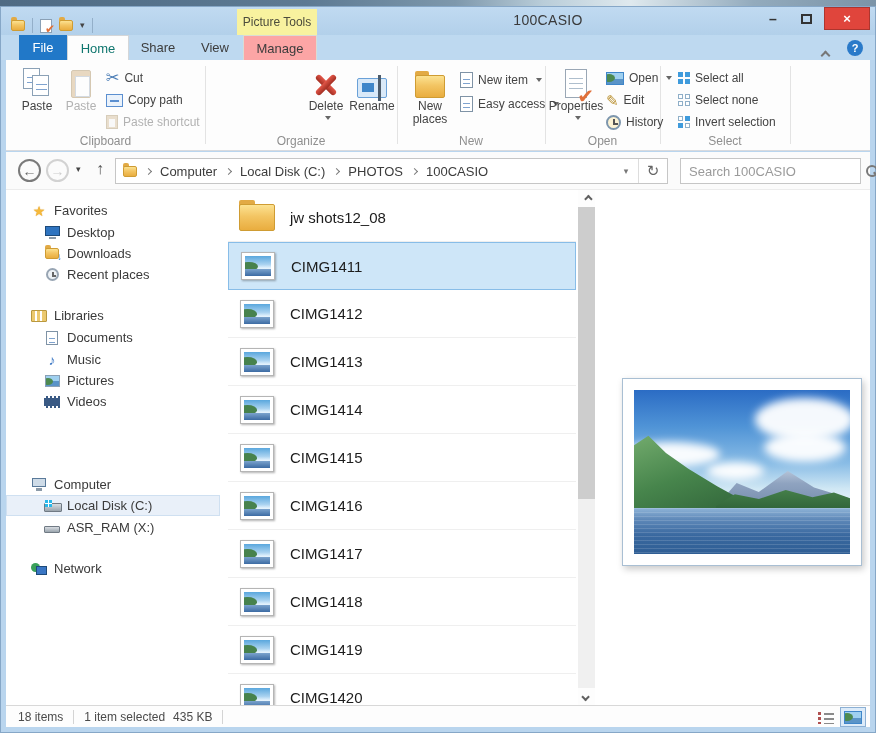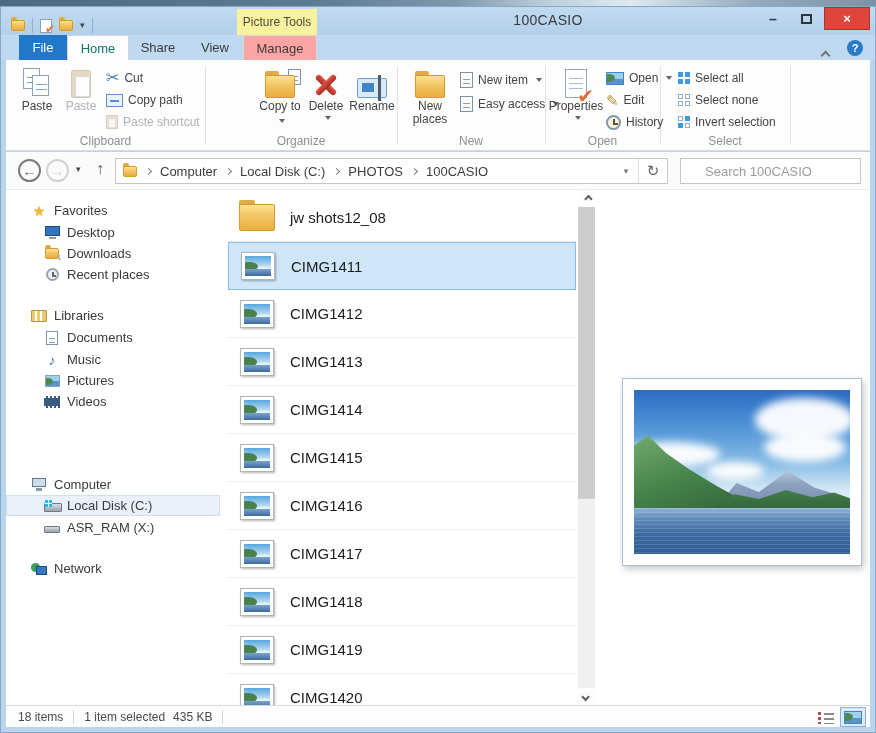--- a/index.html
+++ b/index.html
@@ -141,21 +141,21 @@
   .addr { position:absolute; left:109px; top:6px; width:553px; height:26px; background:#fff;
     border:1px solid #c6c6c6; display:flex; align-items:center; font-size:13px; color:#3c3c3c; }
   .crumb-sep { width:5px; height:5px; border-top:1px solid #7a7a7a; border-right:1px solid #7a7a7a;
     transform:rotate(45deg); margin:0 9px; }
   .crumb { white-space:nowrap; }
   .addr-right { margin-left:auto; display:flex; align-items:center; height:100%; }
   .addr-dd { width:24px; text-align:center; color:#777; font-size:9px; }
   .addr-div { width:1px; height:24px; background:#ddd; }
   .addr-refresh { width:28px; text-align:center; color:#666; font-size:15px; }
   .search { position:absolute; left:674px; top:6px; width:181px; height:26px; background:#fff;
-    border:1px solid #c6c6c6; display:flex; align-items:center; padding:0 24px; }
+    border:1px solid #c6c6c6; display:flex; align-items:center; padding:0 8px; }
   .search input { border:none; outline:none; flex:1; font-size:13px; color:#444;
     font-family:"Liberation Sans","DejaVu Sans",sans-serif; background:transparent; }
   .search input::placeholder { color:#9a9a9a; }
   .mag { position:relative; width:13px; height:13px; }
   .mag::before { content:''; position:absolute; left:1px; top:0; width:8px; height:8px;
     border:2px solid #787878; border-radius:50%; }
   .mag::after { content:''; position:absolute; left:8px; top:8px; width:5px; height:2px;
     background:#787878; transform:rotate(45deg); }
 
   
@@ -331,28 +331,20 @@
     <div class="sb" style="left:100px;top:30px">
       <span class="ic-cpath"></span>
       <span>Copy path</span>
     </div>
     <div class="sb disabled" style="left:100px;top:52px">
       <span class="ic-pshort dim"></span>
       <span>Paste shortcut</span>
     </div>
     <div class="rlabel" style="left:0;width:199px">Clipboard</div>
 
-    <div class="bb" style="left:252px;width:44px">
-      <span class="ic">
-          <span class="fold f30">
-            <span class="doc-sm" style="position:absolute;right:-6px;top:-6px"></span>
-          </span>
-        </span>
-      <span><span>Copy to</span><span class="caret-css"></span></span>
-    </div>
     <div class="bb" style="left:298px;width:44px">
       <span class="ic">
           <span class="ic-delete"></span>
         </span>
       <span>Delete</span>
       <span class="caret-css" style="margin-top:3px"></span>
     </div>
     <div class="bb" style="left:342px;width:48px">
       <span class="ic">
           <span class="ic-rename"></span>

